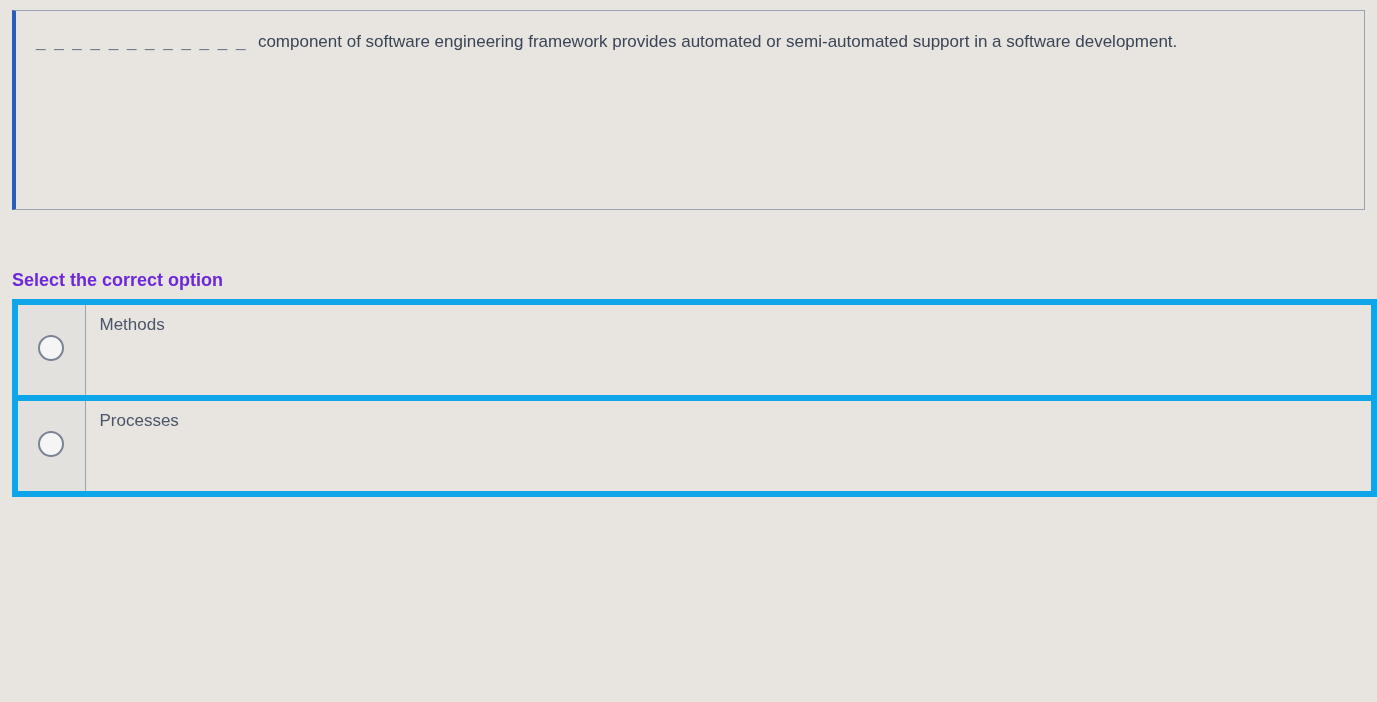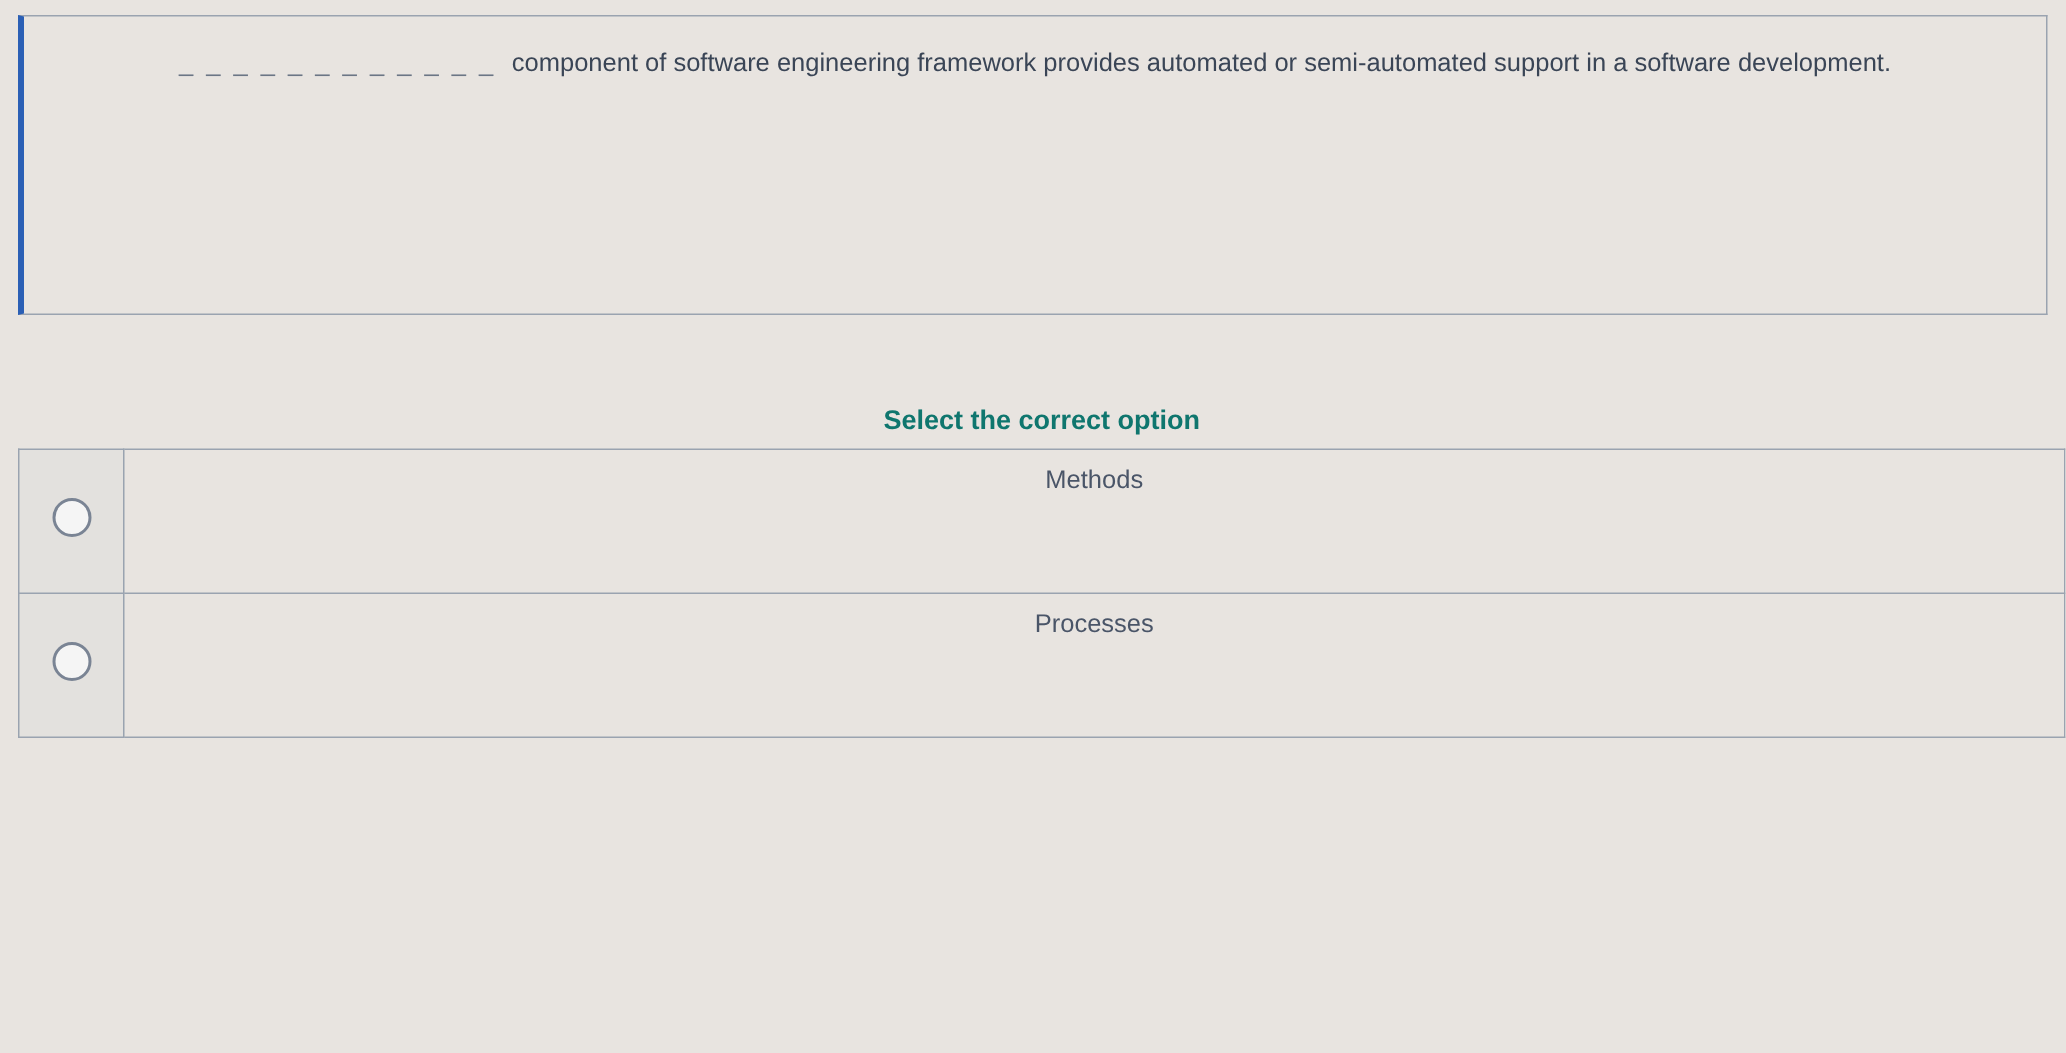--- a/index.html
+++ b/index.html
@@ -1,19 +1,18 @@
 <!DOCTYPE html>
 <html><head>
   <meta charset="utf-8">
   <style>
     * {
       box-sizing: border-box;
       margin: 0;
       padding: 0;
-      text-align: center;
     }
     body {
       font-family: Arial, Helvetica, sans-serif;
       background: #e8e4e0;
       width: 1377px;
       height: 702px;
       overflow: hidden;
       color: #3a4556;
     }
     .question-box {
@@ -32,29 +31,29 @@
     }
     .question-text {
       color: #3a4556;
       font-size: 17px;
       line-height: 1.5;
     }
     .instruction {
       margin: 60px 0 8px 12px;
       font-weight: bold;
       font-size: 18px;
-      color: #0f766e;
+      color: #6d28d9;
     }
     .options-table {
       width: calc(100% - 12px);
       margin-left: 12px;
       border-collapse: collapse;
     }
     .option-row {
-      border: 1px solid #0ea5e9;
+      border: 6px solid #0ea5e9;
     }
     .radio-cell {
       width: 70px;
       border: 1px solid #9aa3b0;
       text-align: center;
       vertical-align: middle;
       height: 96px;
       background: rgba(200,205,215,0.15);
     }
     .label-cell {

